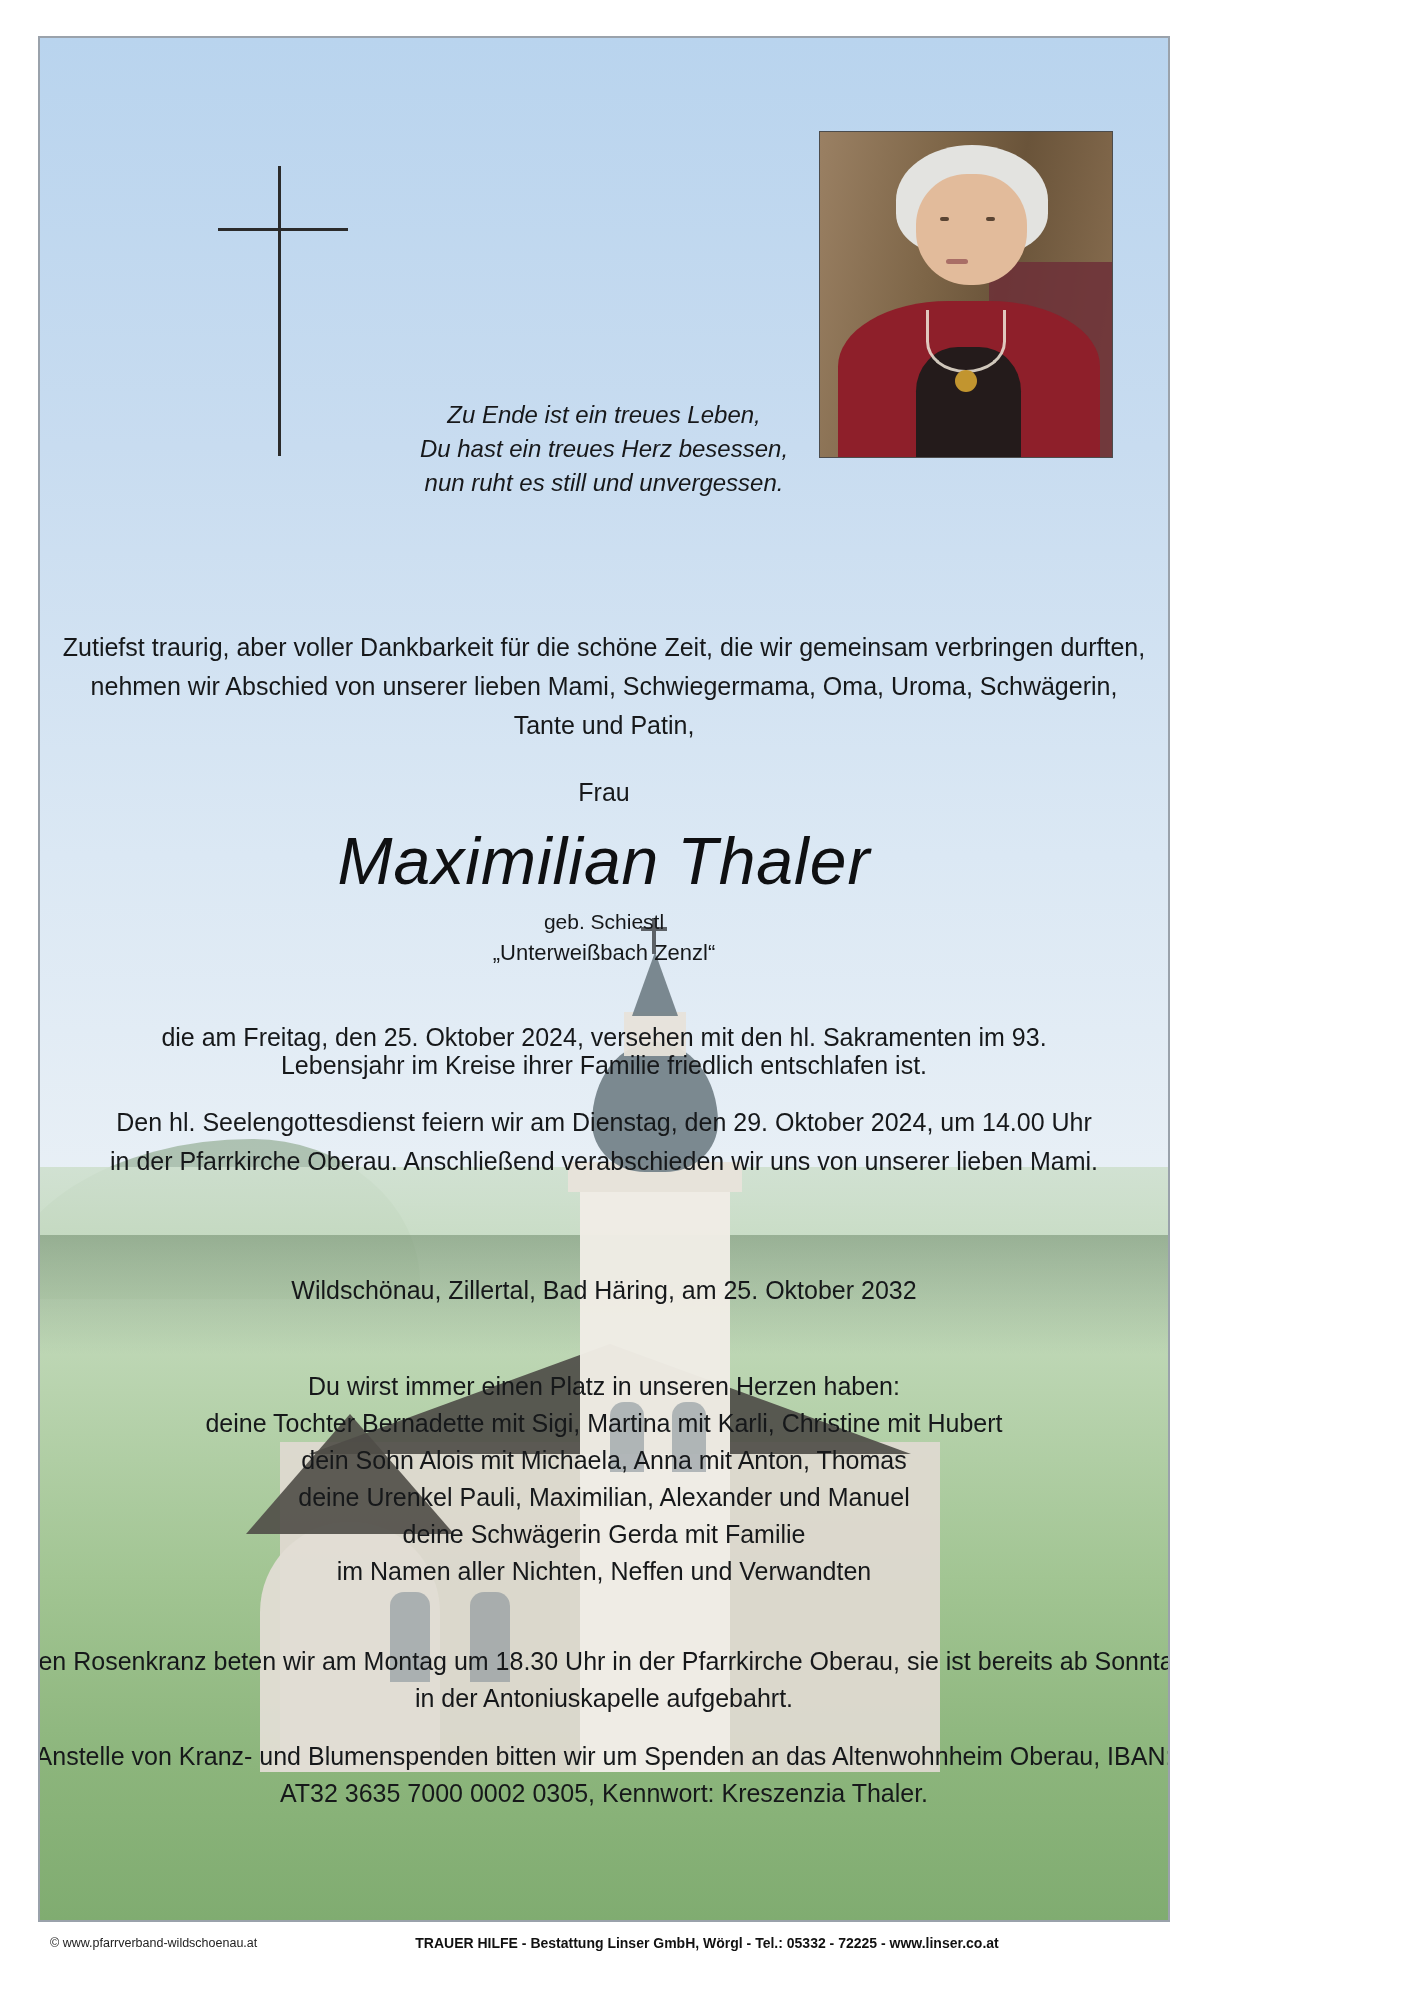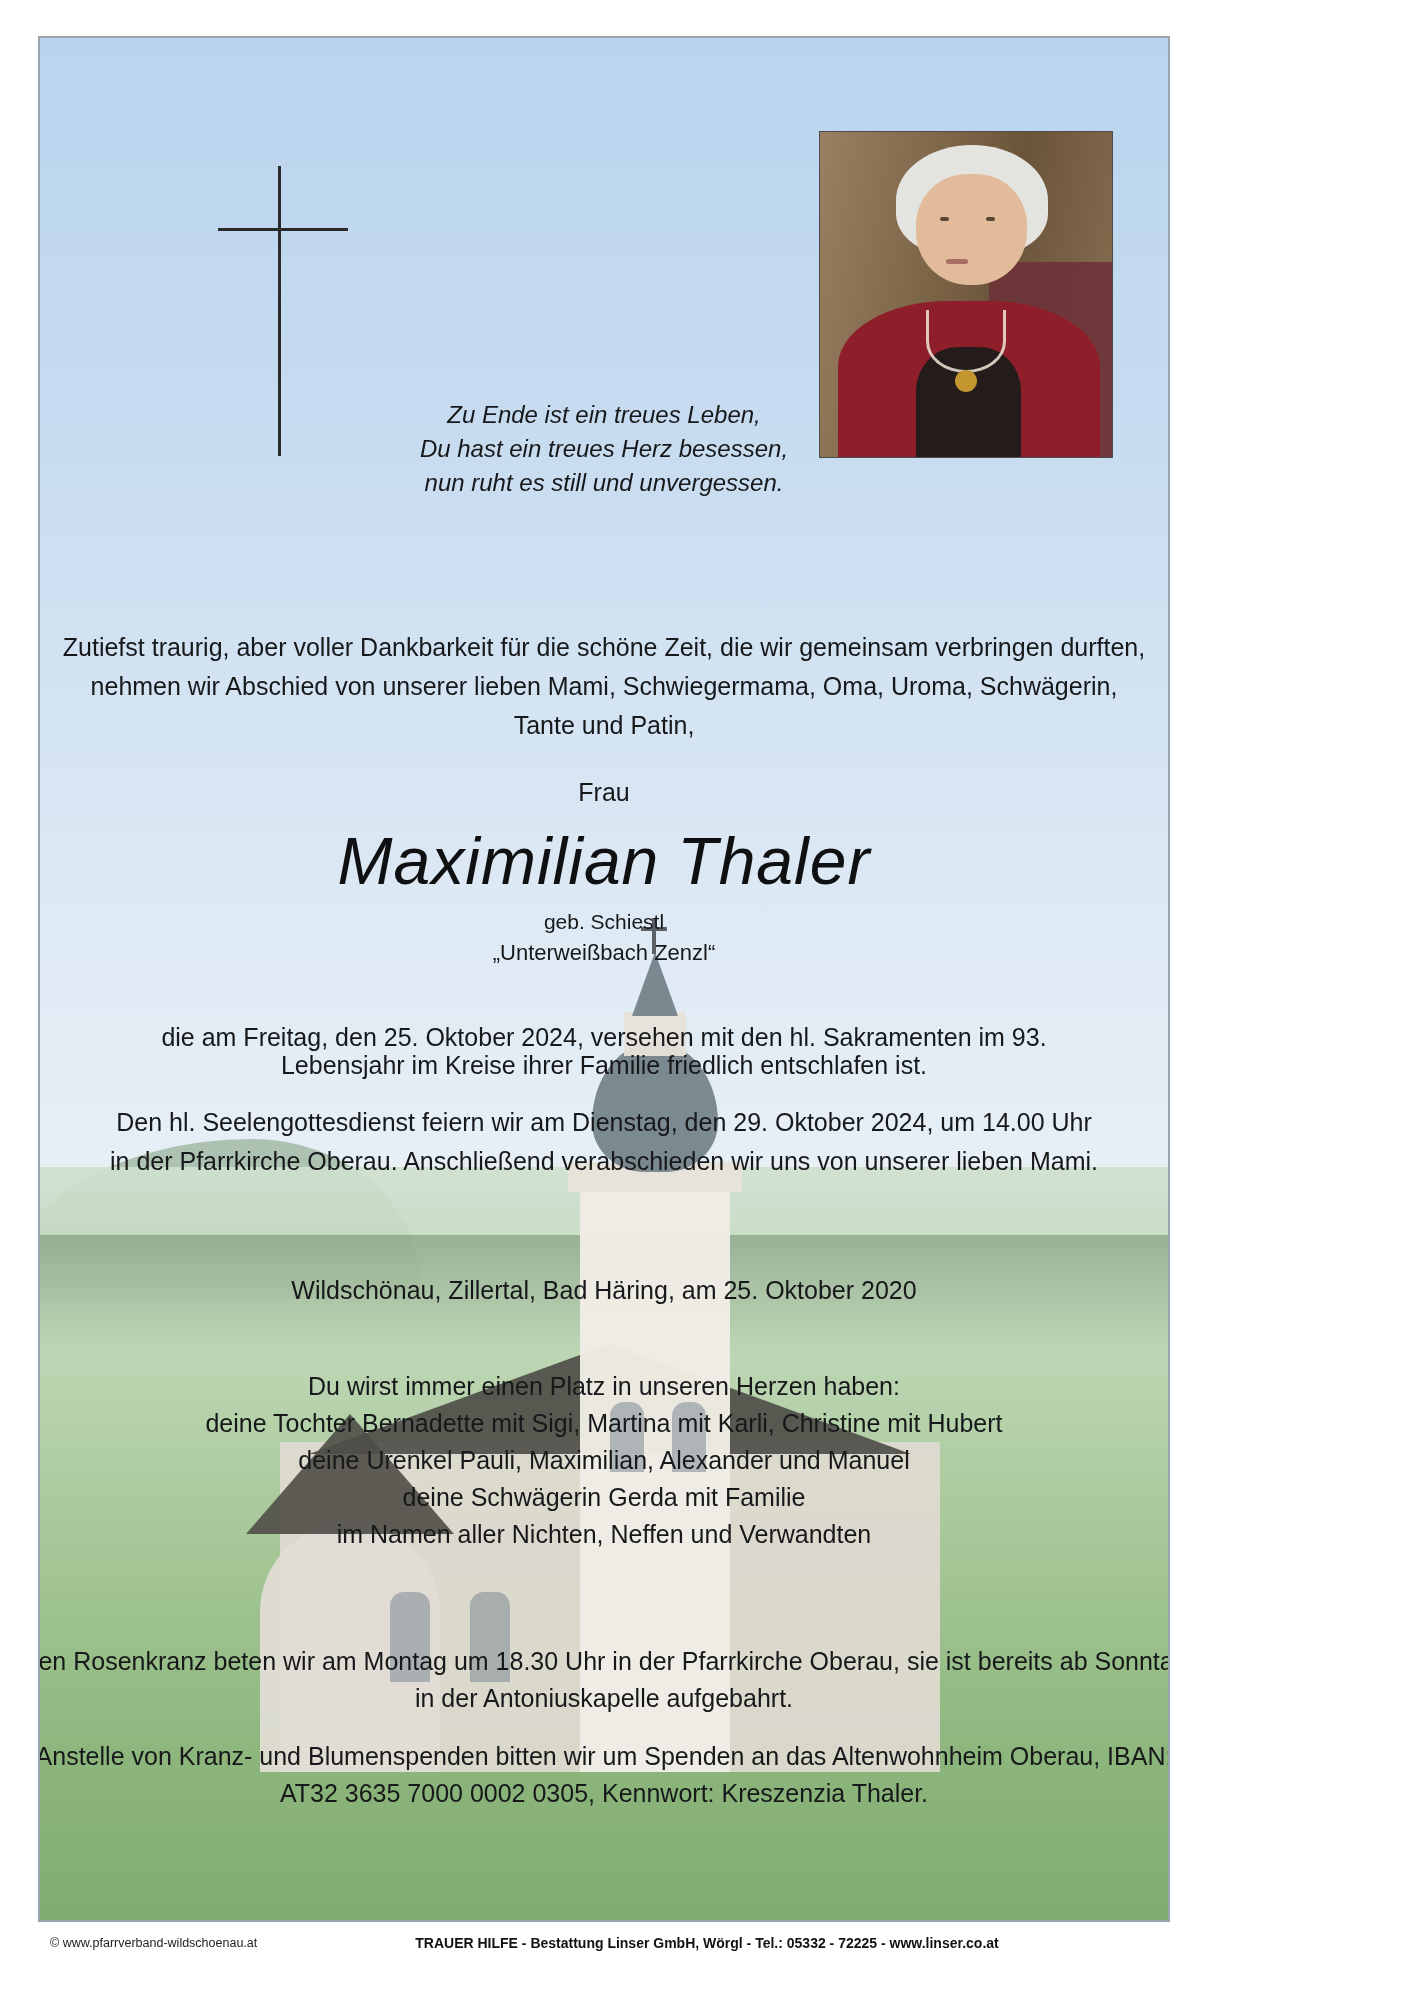--- a/index.html
+++ b/index.html
@@ -291,25 +291,26 @@
         <span>Maximilian</span><span class="sp"></span><span>Thaler</span>
       </div>
 
       <div class="born">geb. Schiestl</div>
       <div class="nick">„Unterweißbach Zenzl“</div>
 
       <div class="died">die am Freitag, den 25. Oktober 2024, versehen mit den hl. Sakramenten im 93. Lebensjahr im Kreise ihrer Familie friedlich entschlafen ist.</div>
 
       <div class="service">Den hl. Seelengottesdienst feiern wir am Dienstag, den 29. Oktober 2024, um 14.00 Uhr in der Pfarrkirche Oberau. Anschließend verabschieden wir uns von unserer lieben Mami.</div>
 
-      <div class="places">Wildschönau, Zillertal, Bad Häring, am 25. Oktober 2020</div>
+      <div class="places">Wildschönau, Zillertal, Bad Häring, am 25. Oktober 2032</div>
 
       <div class="family">
         <div>Du wirst immer einen Platz in unseren Herzen haben:</div>
         <div>deine Tochter Bernadette mit Sigi, Martina mit Karli, Christine mit Hubert</div>
+        <div>dein Sohn Alois mit Michaela, Anna mit Anton, Thomas</div>
         <div>deine Urenkel Pauli, Maximilian, Alexander und Manuel</div>
         <div>deine Schwägerin Gerda mit Familie</div>
         <div>im Namen aller Nichten, Neffen und Verwandten</div>
       </div>
 
       <div class="rosary">Den Rosenkranz beten wir am Montag um 18.30 Uhr in der Pfarrkirche Oberau, sie ist bereits ab Sonntag in der Antoniuskapelle aufgebahrt.</div>
 
       <div class="donation">Anstelle von Kranz- und Blumenspenden bitten wir um Spenden an das Altenwohnheim Oberau, IBAN: AT32 3635 7000 0002 0305, Kennwort: Kreszenzia Thaler.</div>
 
     </div>

